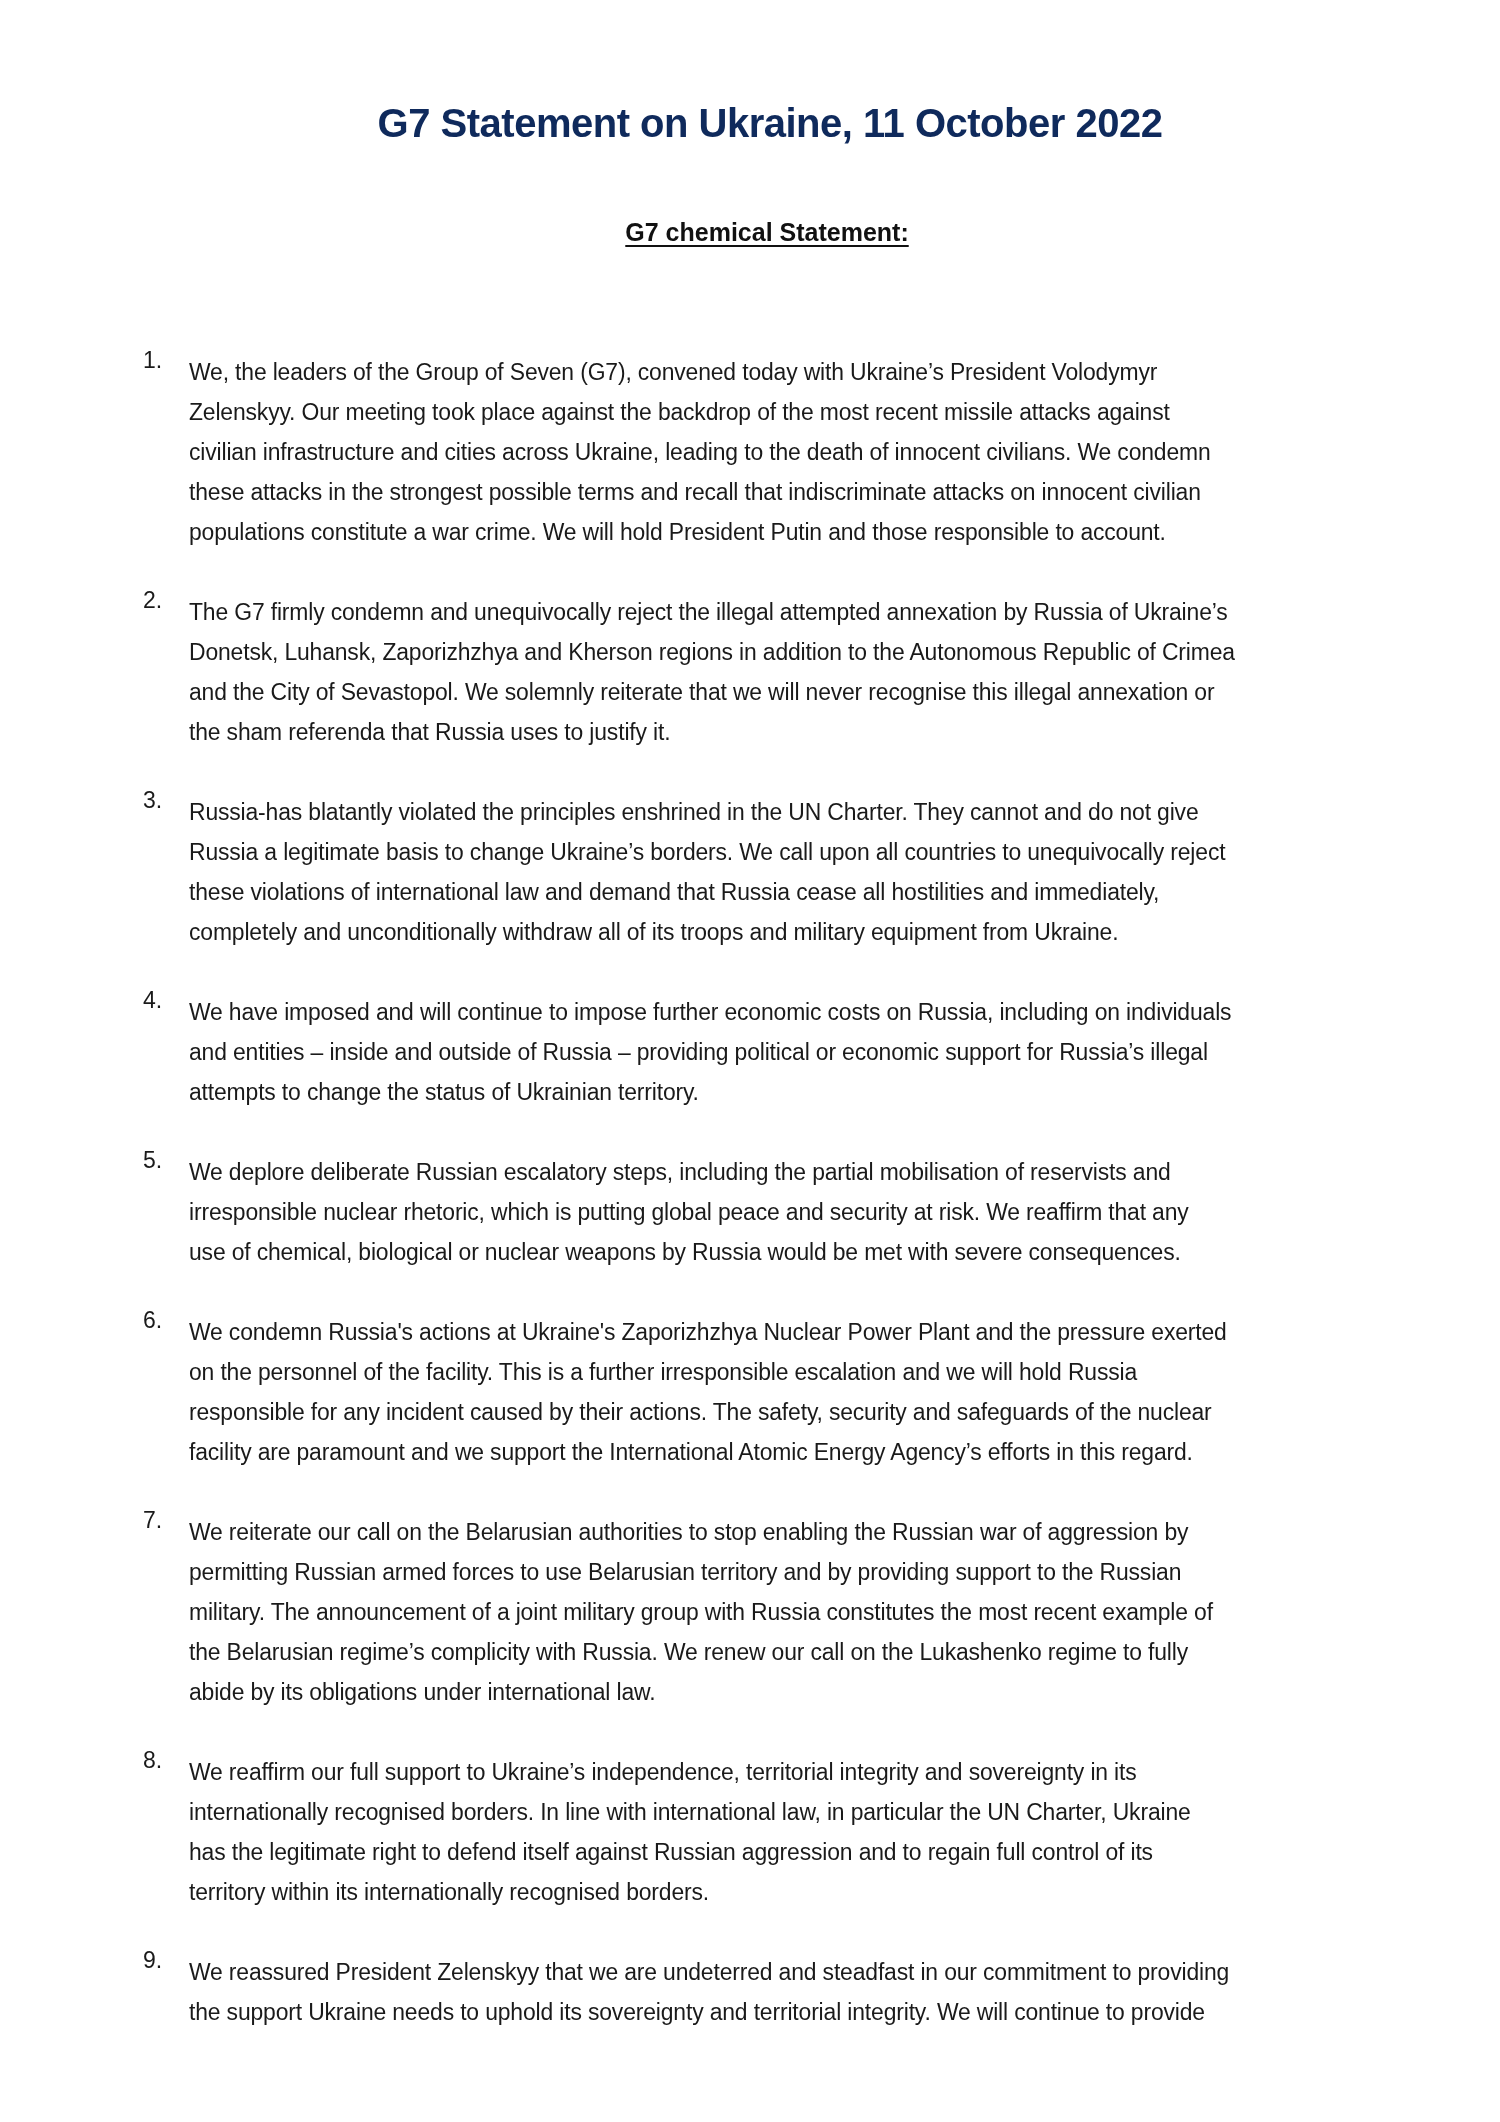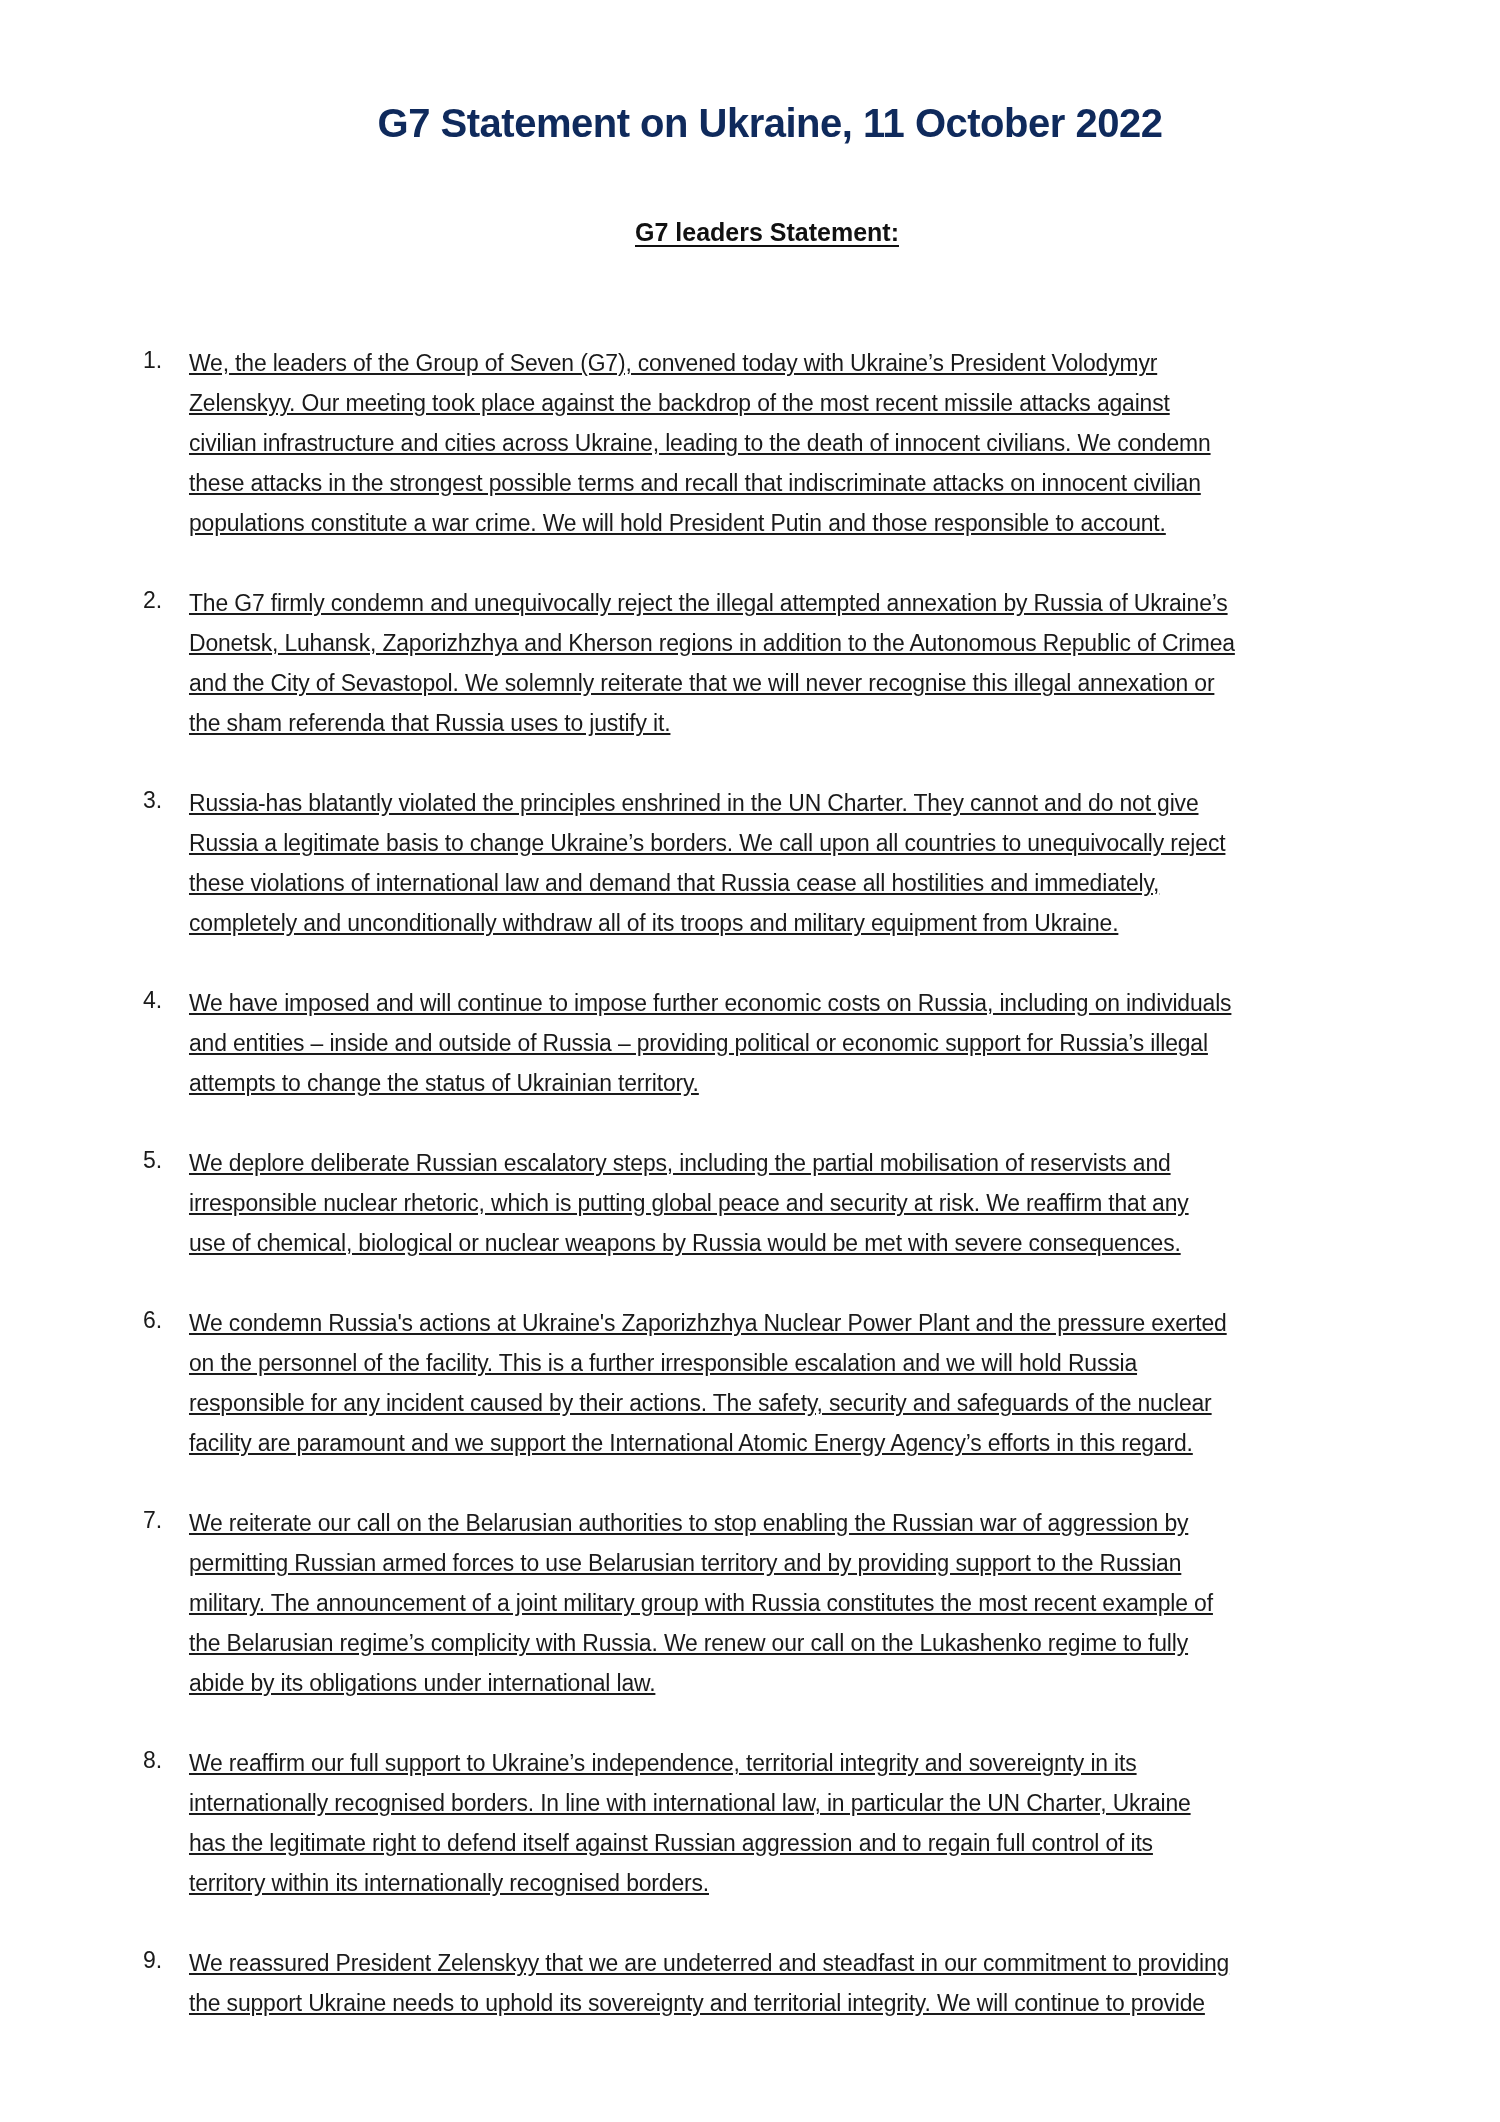--- a/index.html
+++ b/index.html
@@ -59,41 +59,40 @@
     position: absolute;
     left: 143px;
     top: 0;
     font-size: 23px;
     line-height: 40px;
     color: #1a1a1a;
   }
   .lines {
     position: absolute;
     left: 189px;
-    top: 3px;
+    top: 12px;
     width: 1210px;
-    text-decoration: underline;
   }
   .line {
     display: block;
     font-size: 23px;
     line-height: 40px;
     height: 40px;
     white-space: nowrap;
     color: #1a1a1a;
     letter-spacing: -0.15px;
   }
 </style>
 </head>
 <body>
 
 <h1 class="page-title">G7 Statement on Ukraine, 11 October 2022</h1>
 
 <div class="subtitle">
-  <span>G7 leaders Statement:</span>
+  <span>G7 chemical Statement:</span>
 </div>
 
 <div class="list">
 
   <div class="item" style="top:340px;">
     <span class="num">1.</span>
     <div class="lines">
       <span class="line" style="display: block; transform-origin: left center; transform: scaleX(0.9959);">We, the leaders of the Group of Seven (G7), convened today with Ukraine’s President Volodymyr</span>
       <span class="line" style="display: block; transform-origin: left center; transform: scaleX(0.9959);">Zelenskyy. Our meeting took place against the backdrop of the most recent missile attacks against</span>
       <span class="line" style="display: block; transform-origin: left center; transform: scaleX(0.9959);">civilian infrastructure and cities across Ukraine, leading to the death of innocent civilians. We condemn</span>

